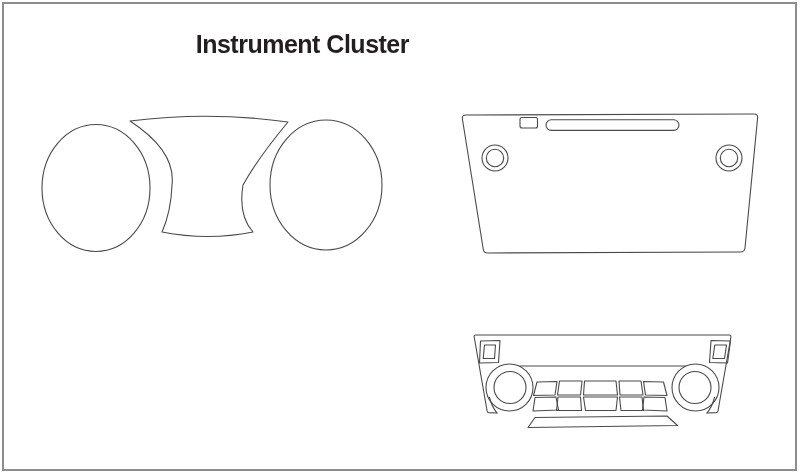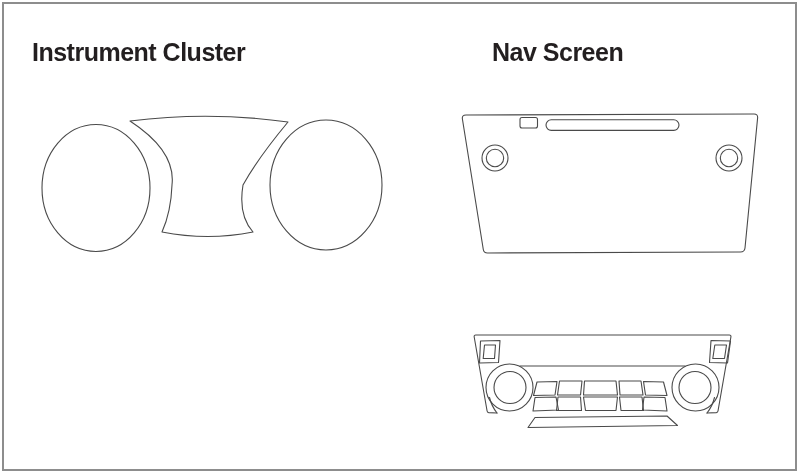--- a/index.html
+++ b/index.html
@@ -13,26 +13,26 @@
     position:relative;width:800px;height:474px;
     background:var(--page-bg,#ffffff);
   }
   .frame{
     position:absolute;left:2px;top:2px;right:3px;bottom:3px;
     border:2px solid var(--border-color,#8d8d8d);
     pointer-events:none;
   }
   .title{
     position:absolute;
-    margin:12px;
+    margin:4px;
     font-size:25px;
     font-weight:700;
     letter-spacing:-0.5px;
     color:var(--text-color,#231f20);
-    text-align:left;
+    text-align:right;
     white-space:nowrap;
   }
   .title-ic{left:20px;top:26px;width:385px;}
   .title-nav{left:480px;top:26px;width:270px;}
   .title-lower{left:485px;top:288px;width:280px;}
   .art{position:absolute;left:0;top:0;}
   .art path,.art ellipse,.art circle,.art polygon,.art rect,.art line{
     fill:none;
     stroke:var(--line-color,#4a4a4a);
     stroke-width:1.1;
@@ -40,21 +40,20 @@
     stroke-linecap:round;
   }
 </style>
 </head>
 <body>
 
 <div class="sheet">
   <div class="frame"></div>
 
   <h2 class="title title-ic">Instrument Cluster</h2>
-  <h2 class="title title-nav">Nav Screen</h2>
 
   <svg class="art" width="800" height="474" viewBox="0 0 800 474">
 
     <g>
       <ellipse cx="96" cy="188" rx="54" ry="63.5"></ellipse>
       <path d="M130,121 Q209,111 288,122
                Q258,158 243,185
                Q238,215 253,232
                Q208,241 162,232
                Q171,212 172,185

